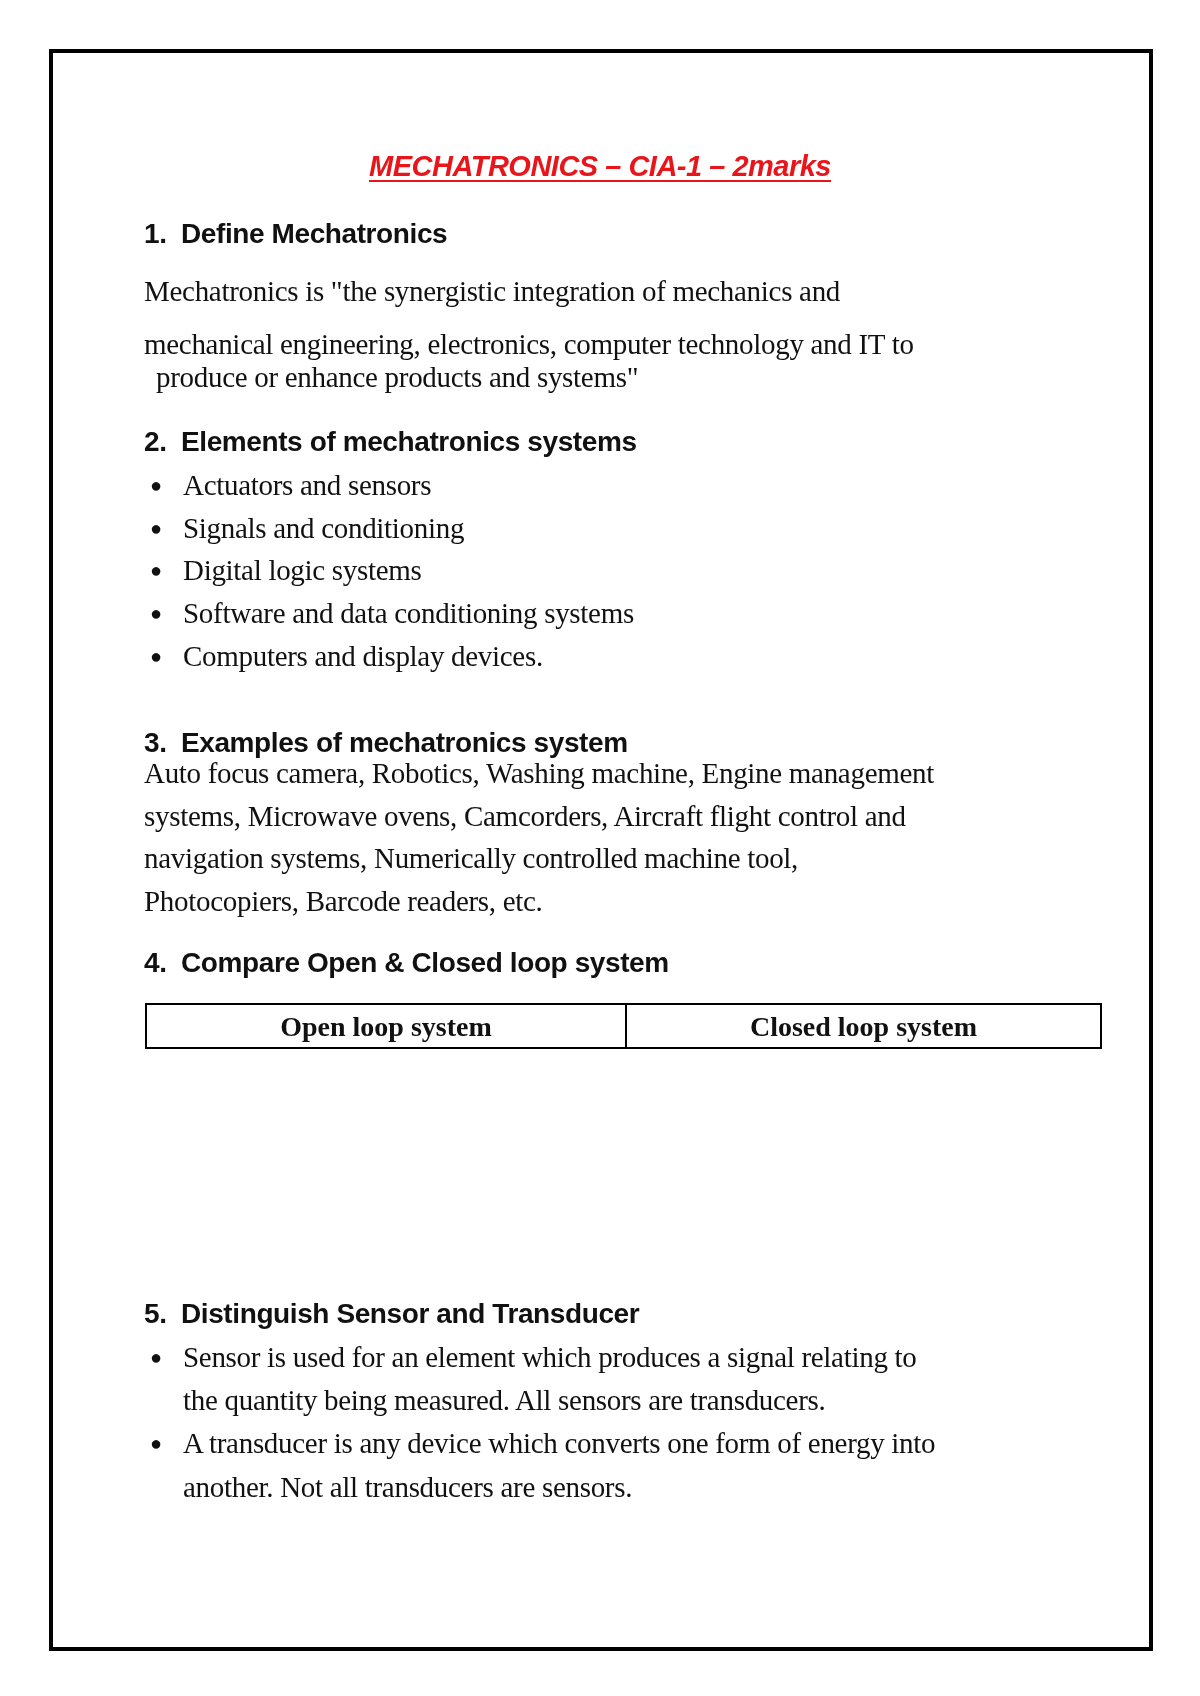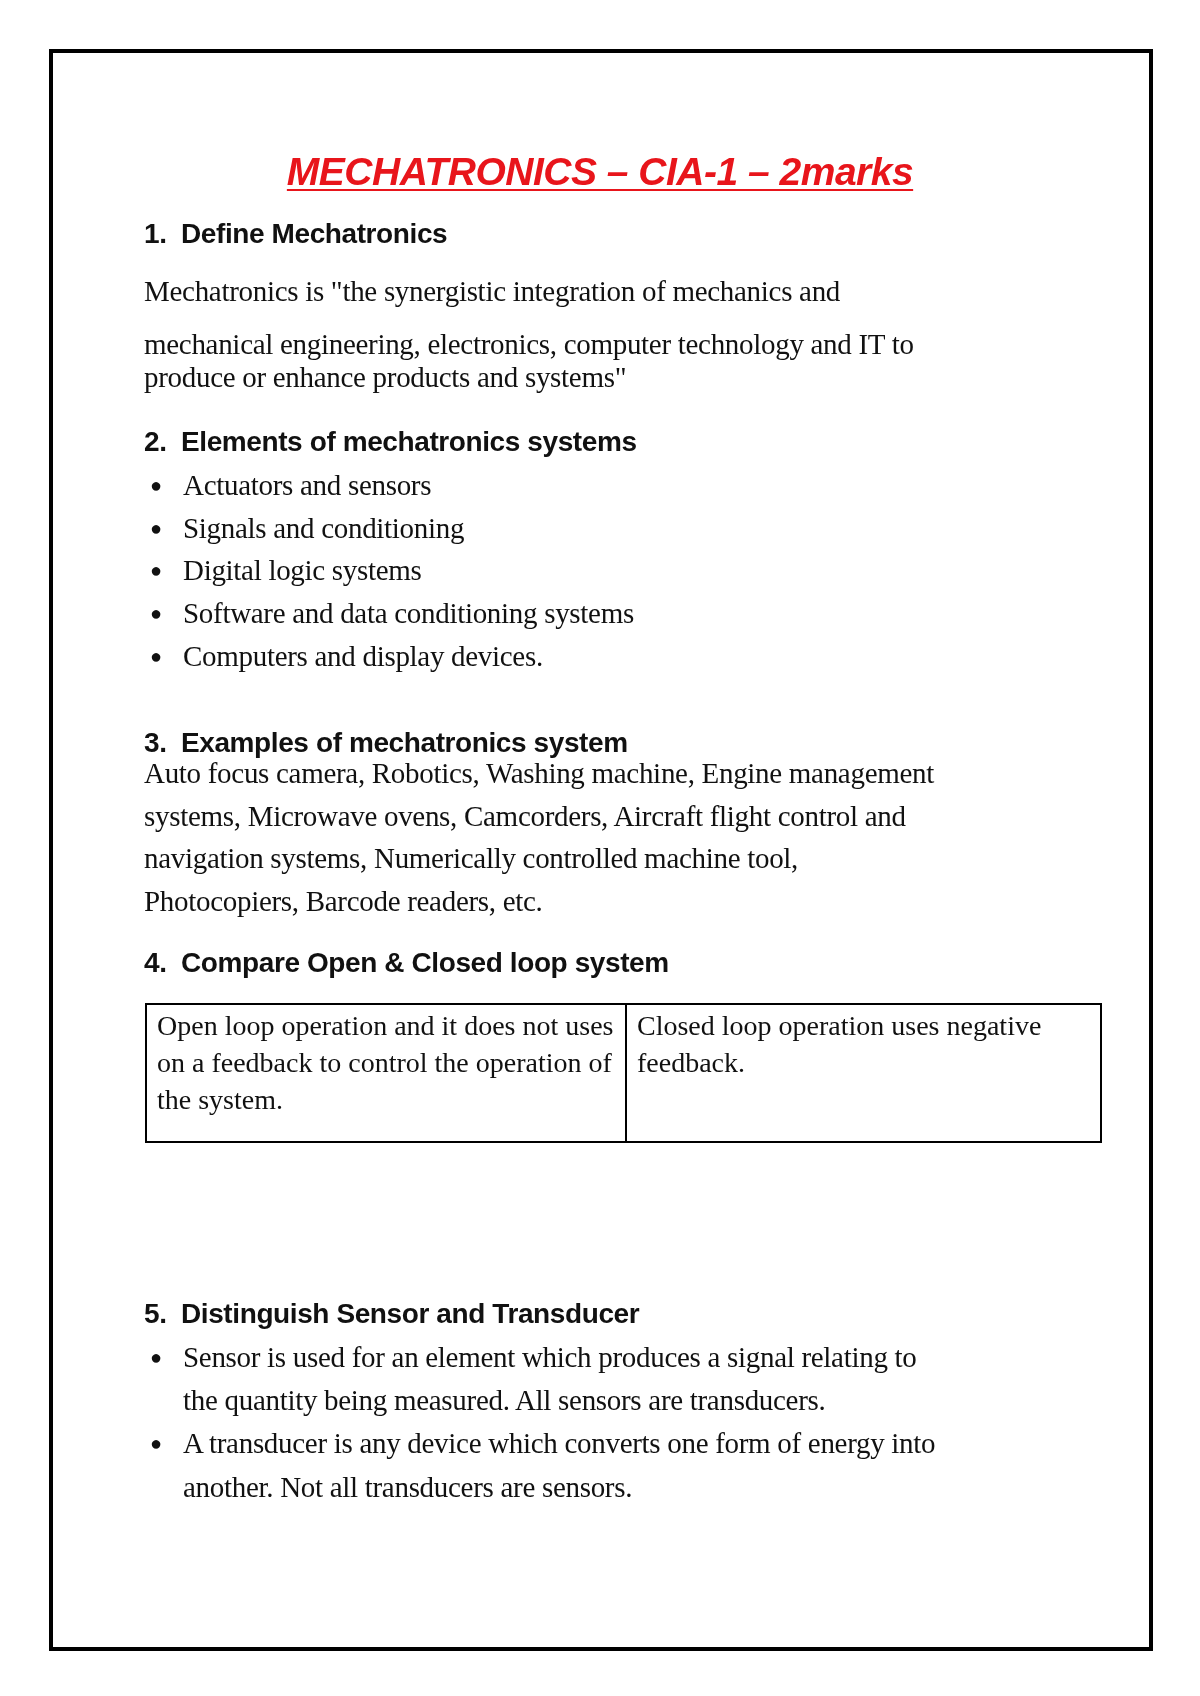--- a/index.html
+++ b/index.html
@@ -5,21 +5,21 @@
   html, body { margin: 0; padding: 0; background: #ffffff; }
   body { width: 1200px; height: 1696px; position: relative; overflow: hidden; }
   .frame {
     position: absolute; left: 49px; top: 49px; width: 1096px; height: 1594px;
     border: 4px solid #000; box-sizing: content-box;
   }
   .abs { position: absolute; white-space: nowrap; }
   .title {
     left: 0; width: 1200px; text-align: center; top: 150px;
     font-family: "Liberation Sans", sans-serif; font-weight: bold; font-style: italic;
-    font-size: 39px; color: #e8151b; letter-spacing: -0.5px;
+    font-size: 29px; color: #e8151b; letter-spacing: -0.5px;
   }
   .title span { text-decoration: underline; text-decoration-thickness: 2px; text-underline-offset: 4px; }
   .heading {
     left: 144px; font-family: "Liberation Sans", sans-serif; font-weight: bold;
     font-size: 28px; color: #111; letter-spacing: -0.4px;
   }
   .heading .num { display: inline-block; width: 37px; }
   .serif {
     font-family: "Liberation Serif", serif; font-size: 29px; color: #111; letter-spacing: -0.3px;
   }
@@ -44,21 +44,21 @@
 
 <div class="frame"></div>
 
 <div class="abs title"><span>MECHATRONICS – CIA-1 – 2marks</span></div>
 
 <div class="abs heading" style="top:218px;">
   <span class="num">1.</span><span>Define Mechatronics</span>
 </div>
 <div class="abs serif para" style="top:275px;">Mechatronics is "the synergistic integration of mechanics and</div>
 <div class="abs serif para" style="top:328px;">mechanical engineering, electronics, computer technology and IT to</div>
-<div class="abs serif para" style="top:361px;">produce or enhance products and systems"</div>
+<div class="abs serif para" style="top:361px;margin-left:12px;">produce or enhance products and systems"</div>
 
 <div class="abs heading" style="top:426px;">
   <span class="num">2.</span><span>Elements of mechatronics systems</span>
 </div>
 <div class="abs serif bullet" style="top:467px;">
   <span class="dot">●</span>
     <span class="txt">Actuators and sensors</span>
 </div>
 <div class="abs serif bullet" style="top:510px;">
   <span class="dot">●</span>
@@ -83,23 +83,23 @@
 <div class="abs serif para" style="top:757px;">Auto focus camera, Robotics, Washing machine, Engine management</div>
 <div class="abs serif para" style="top:800px;">systems, Microwave ovens, Camcorders, Aircraft flight control and</div>
 <div class="abs serif para" style="top:842px;">navigation systems, Numerically controlled machine tool,</div>
 <div class="abs serif para" style="top:885px;">Photocopiers, Barcode readers, etc.</div>
 
 <div class="abs heading" style="top:947px;">
   <span class="num">4.</span><span>Compare Open &amp; Closed loop system</span>
 </div>
 <table class="cmp">
   <tbody>
-  <tr class="r1">
-    <td class="c1" style="white-space:normal;">Open loop operation and it does not uses on a feedback to control the operation of the system.</td>
-    <td style="white-space:normal;">Closed loop operation uses negative feedback.</td>
+      <tr>
+    <th class="c1">Open loop system</th>
+    <th>Closed loop system</th>
   </tr>
 </tbody>
   </table>
 
 <div class="abs heading" style="top:1298px;">
   <span class="num">5.</span><span>Distinguish Sensor and Transducer</span>
 </div>
 <div class="abs serif bullet" style="top:1339px;">
   <span class="dot">●</span>
     <span class="txt">Sensor is used for an element which produces a signal relating to</span>

